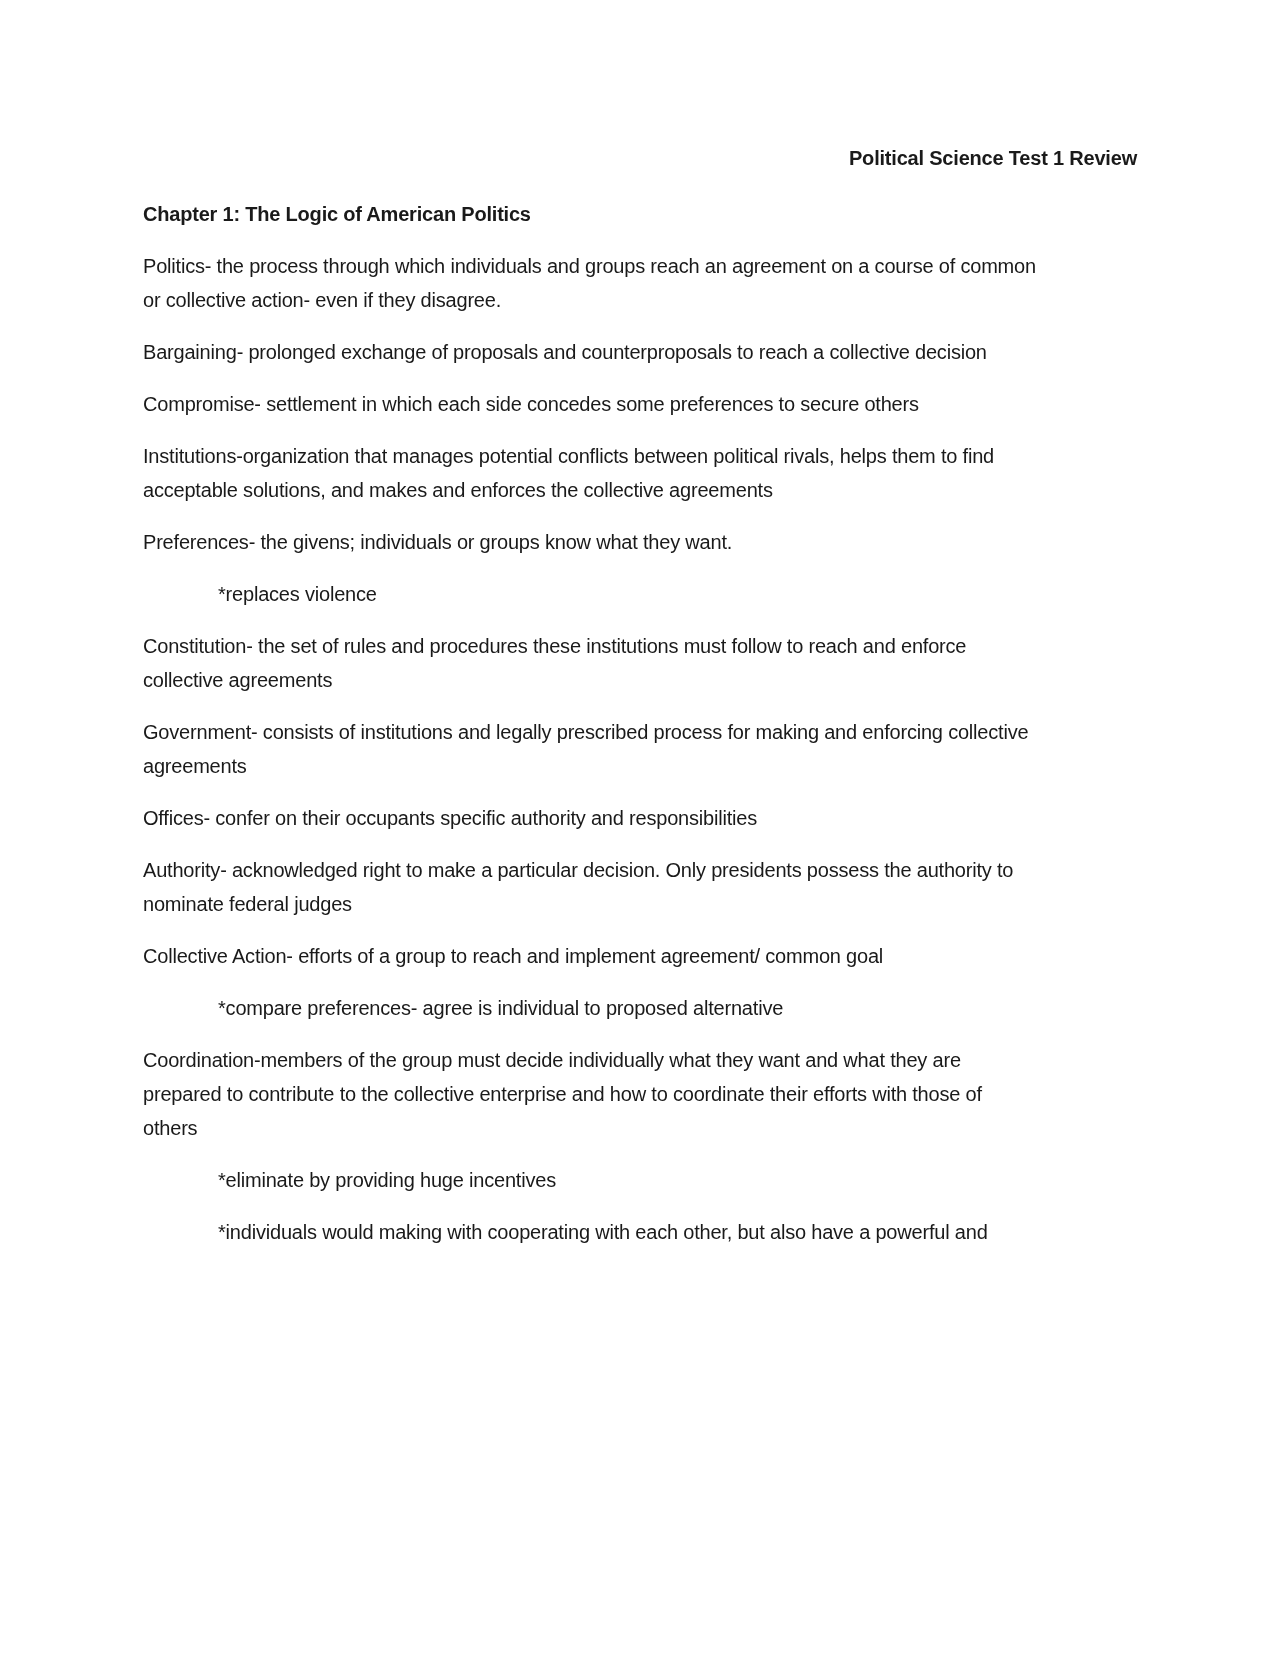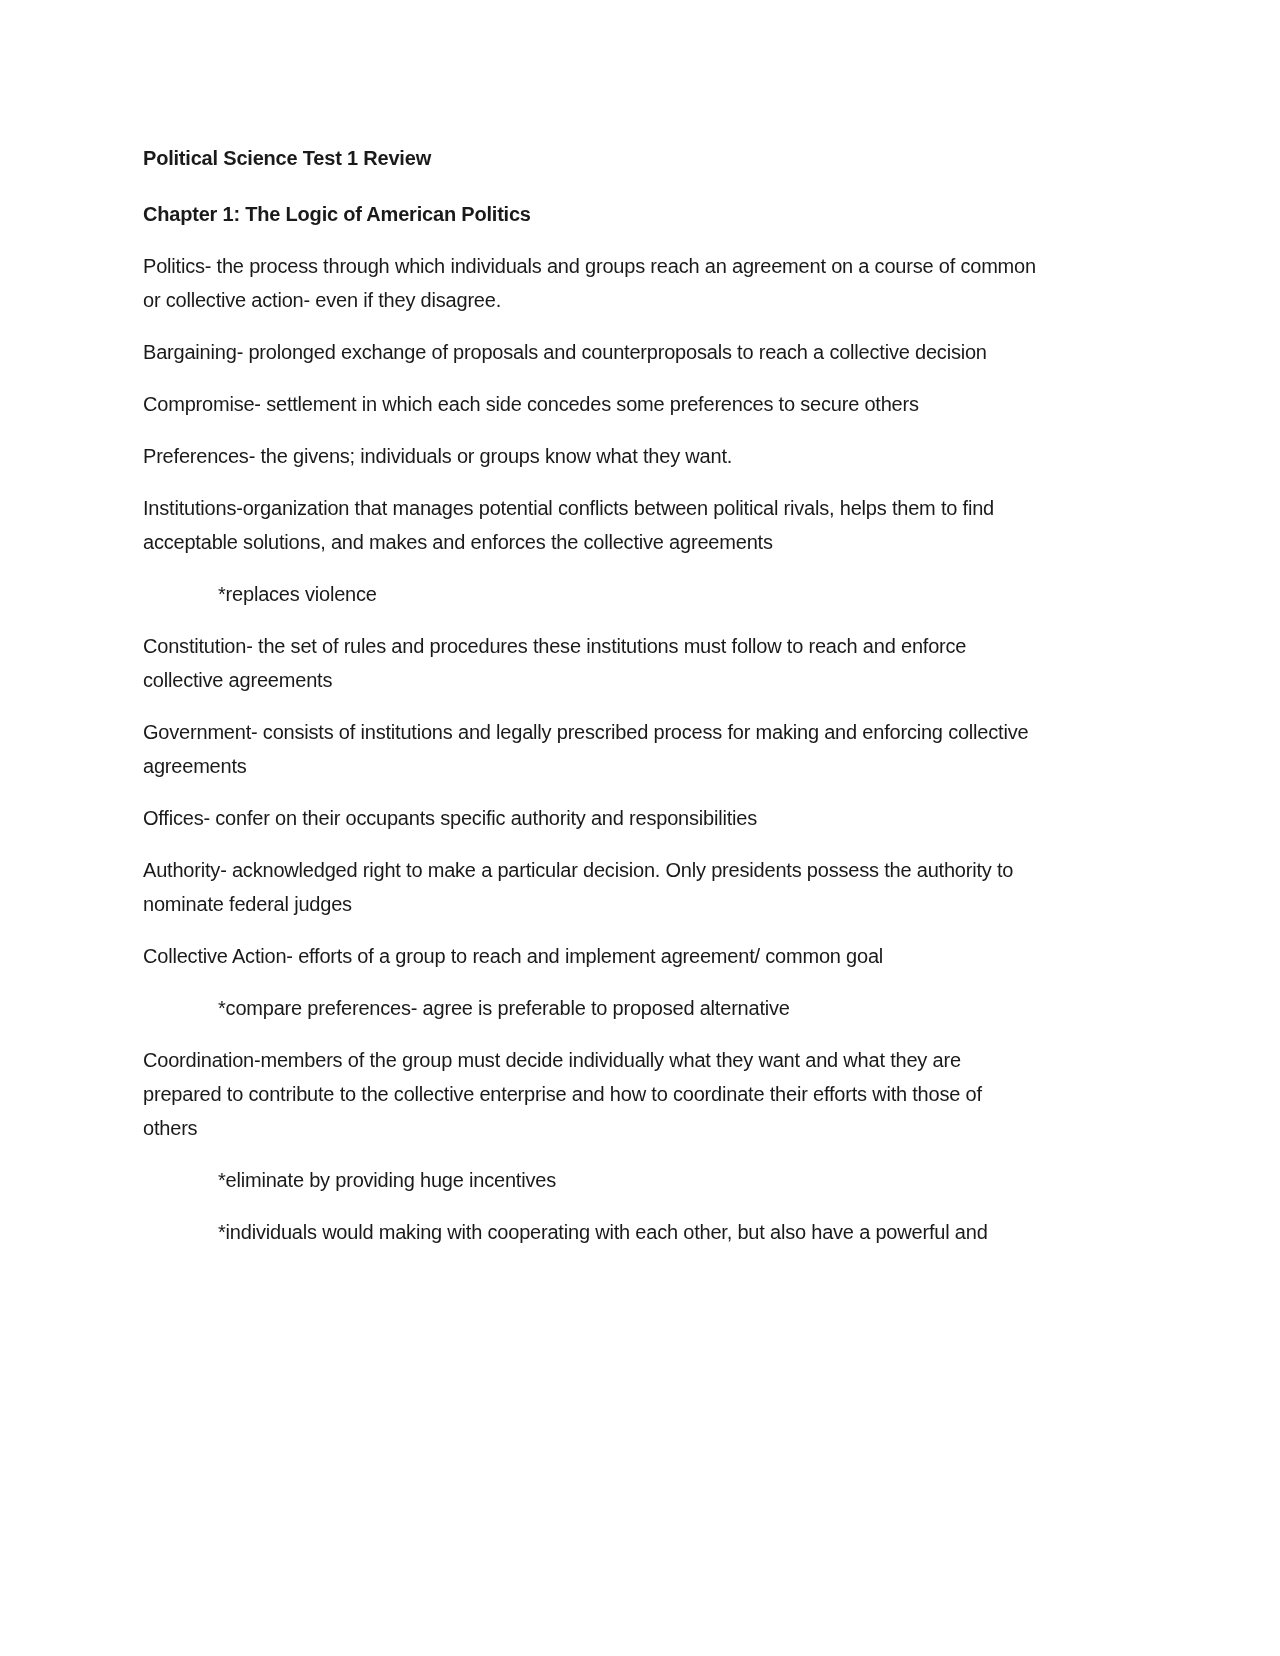--- a/index.html
+++ b/index.html
@@ -16,21 +16,21 @@
   }
   .para {
     font-size: 20px;
     line-height: 34px;
     letter-spacing: -0.2px;
     white-space: pre-line;
     margin-bottom: 18px;
     color: #1a1a1a;
   }
   .title {
-    text-align: left;
+    text-align: right;
     font-weight: bold;
     margin-bottom: 12px;
   }
   .heading {
     font-weight: bold;
     margin-top: 22px;
   }
   .indent {
     padding-left: 75px;
   }
@@ -38,31 +38,31 @@
 </head>
 <body>
 
 <div class="page">
   <p class="para title">Political Science Test 1 Review</p>
   <p class="para heading">Chapter 1: The Logic of American Politics</p>
   <p class="para">Politics- the process through which individuals and groups reach an agreement on a course of common
 or collective action- even if they disagree.</p>
   <p class="para">Bargaining- prolonged exchange of proposals and counterproposals to reach a collective decision</p>
   <p class="para">Compromise- settlement in which each side concedes some preferences to secure others</p>
-  <p class="para">Preferences- the givens; individuals or groups know what they want.</p>
   <p class="para">Institutions-organization that manages potential conflicts between political rivals, helps them to find
 acceptable solutions, and makes and enforces the collective agreements</p>
+  <p class="para">Preferences- the givens; individuals or groups know what they want.</p>
   <p class="para indent">*replaces violence</p>
   <p class="para">Constitution- the set of rules and procedures these institutions must follow to reach and enforce
 collective agreements</p>
   <p class="para">Government- consists of institutions and legally prescribed process for making and enforcing collective
 agreements</p>
   <p class="para">Offices- confer on their occupants specific authority and responsibilities</p>
   <p class="para">Authority- acknowledged right to make a particular decision. Only presidents possess the authority to
 nominate federal judges</p>
   <p class="para">Collective Action- efforts of a group to reach and implement agreement/ common goal</p>
-  <p class="para indent">*compare preferences- agree is preferable to proposed alternative</p>
+  <p class="para indent">*compare preferences- agree is individual to proposed alternative</p>
   <p class="para">Coordination-members of the group must decide individually what they want and what they are
 prepared to contribute to the collective enterprise and how to coordinate their efforts with those of
 others</p>
   <p class="para indent">*eliminate by providing huge incentives</p>
   <p class="para indent">*individuals would making with cooperating with each other, but also have a powerful and</p>
 </div>
 
 </body></html>

